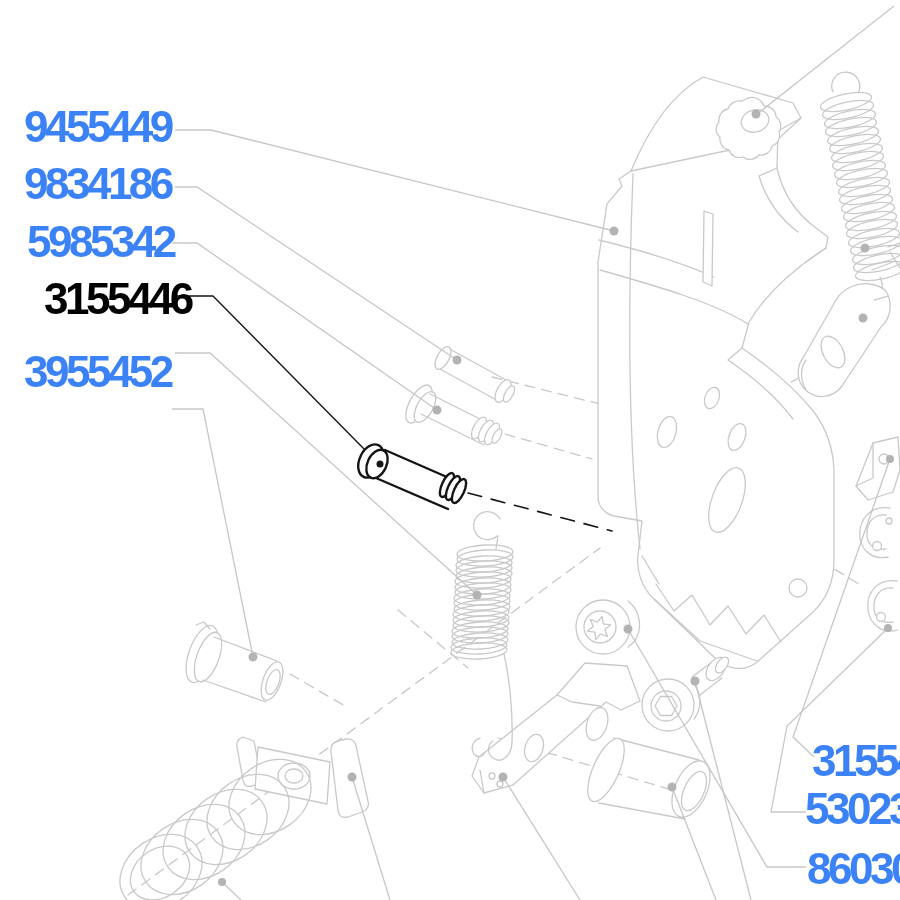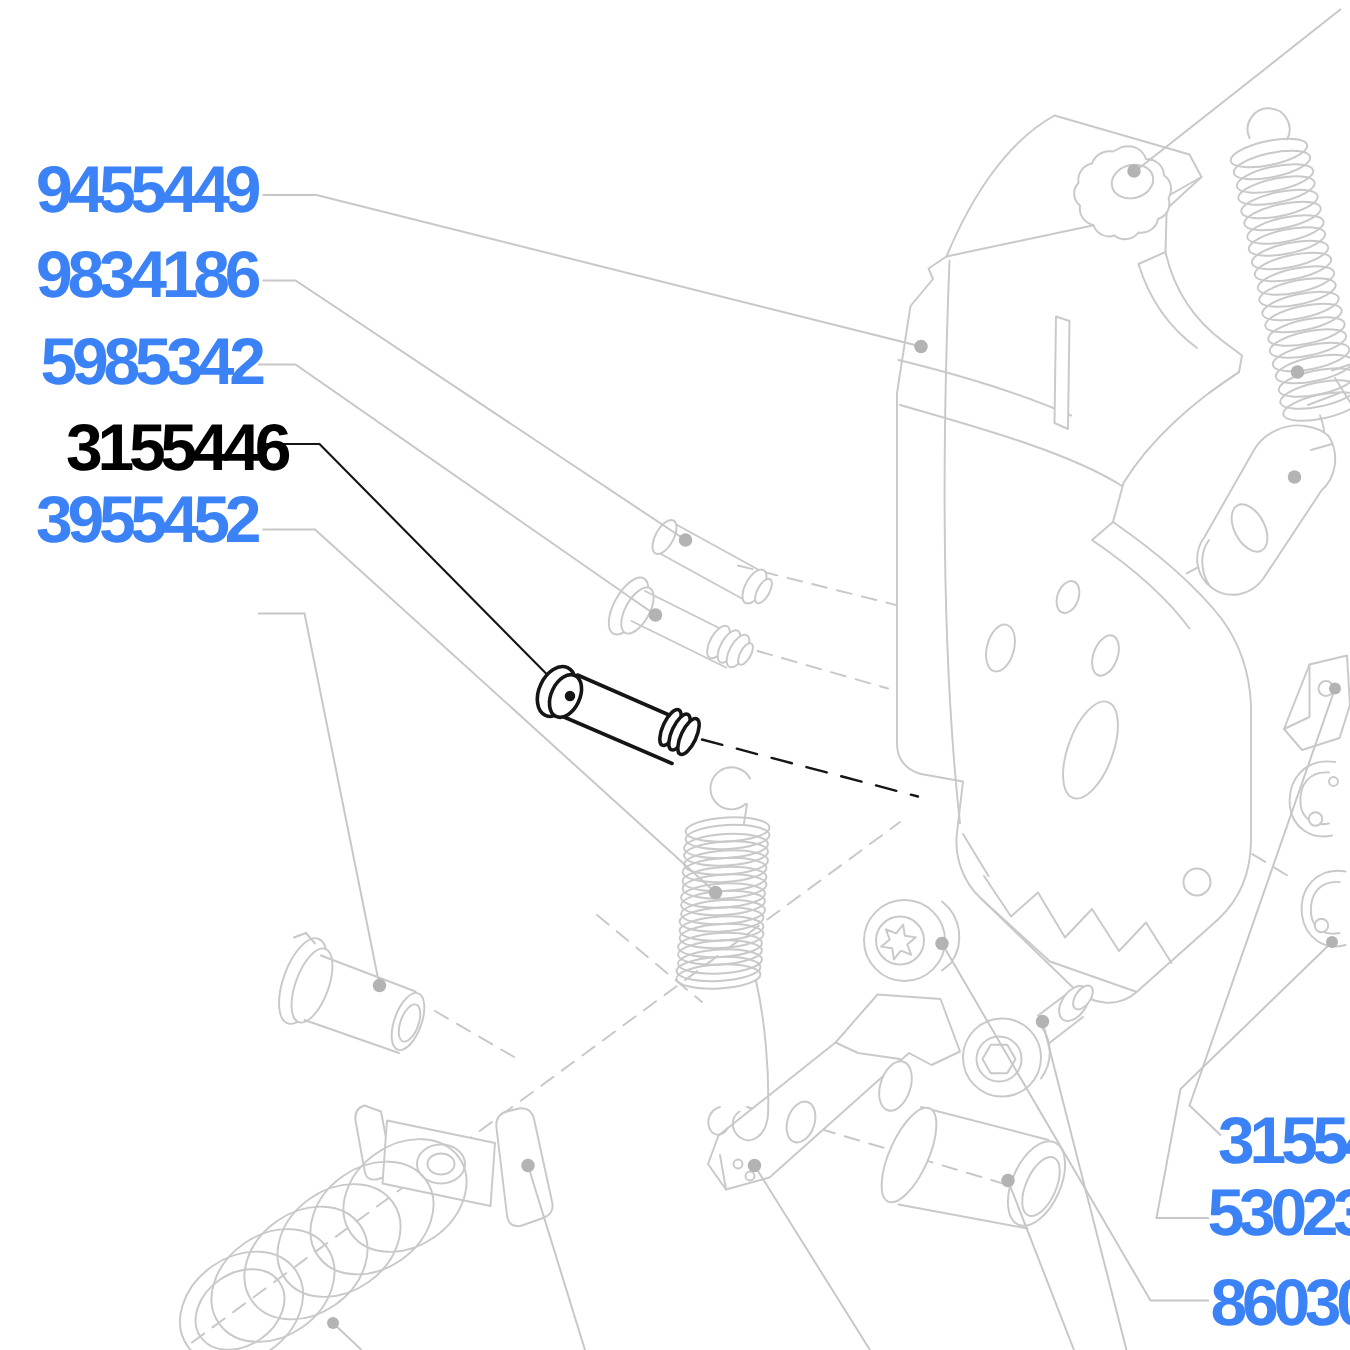--- a/index.html
+++ b/index.html
@@ -256,19 +256,19 @@
       <ellipse cx="459" cy="491" rx="5" ry="13" transform="rotate(25 459 491)"></ellipse>
     </g>
     <circle cx="380" cy="464" r="3.5" fill="#151515" stroke="none"></circle>
   </g>
 </svg>
 
   <div class="part-label" style="left:24px;top:105px;">9455449</div>
   <div class="part-label" style="left:24px;top:162px;">9834186</div>
   <div class="part-label" style="left:27px;top:220px;">5985342</div>
   <div class="part-label hl" style="left:24px;top:277px;margin-left:20px;">3155446</div>
-  <div class="part-label" style="left:24px;top:325px;text-align:center;">3955452</div>
+  <div class="part-label" style="left:24px;top:350px;text-align:center;">3955452</div>
 
   <div class="part-label" style="left:812px;top:739px;">31554</div>
   <div class="part-label" style="left:805px;top:787px;">53023</div>
   <div class="part-label" style="left:807px;top:847px;">86030</div>
 
 </div>
 
 </body></html>

